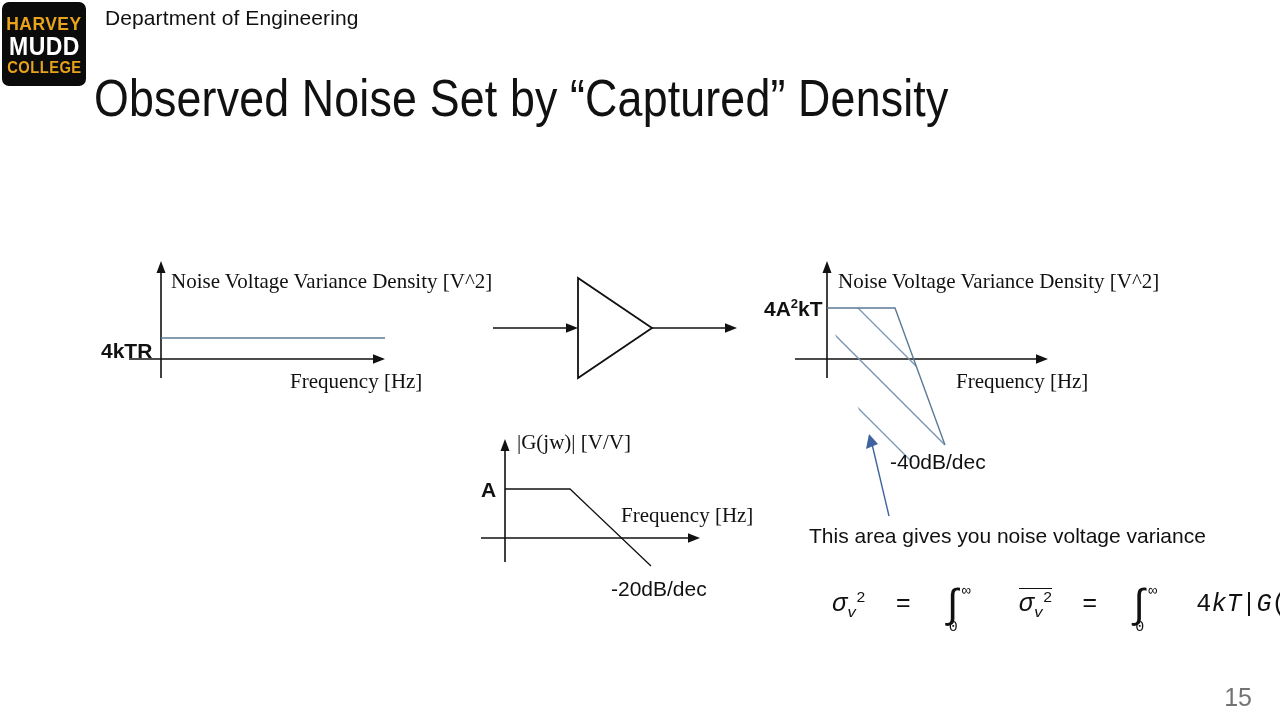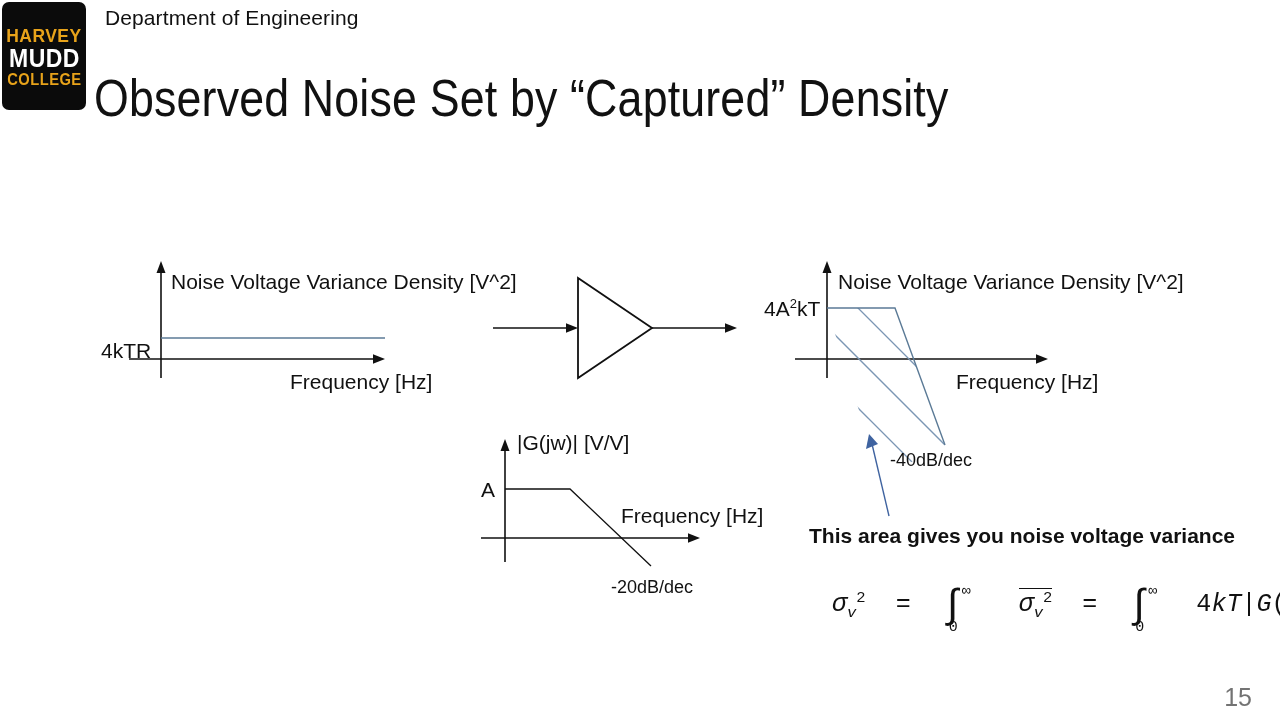--- a/index.html
+++ b/index.html
@@ -15,21 +15,21 @@
     font-family: "Liberation Sans", sans-serif;
     color: #000000;
   }
 
   
   #hmc-logo {
     position: absolute;
     left: 2px;
     top: 2px;
     width: 84px;
-    height: 108px;
+    height: 84px;
     background: #0b0b0b;
     border-radius: 7px;
     display: flex;
     flex-direction: column;
     align-items: center;
     justify-content: center;
     padding-top: 2px;
     box-sizing: border-box;
   }
   #hmc-logo .lg-line {
@@ -88,23 +88,23 @@
     height: 720px;
   }
 
   .fig-label {
     position: absolute;
     font-family: "Liberation Sans", sans-serif;
     color: #111111;
     white-space: nowrap;
     line-height: 1;
   }
-  .lbl-axis   { font-size: 21px; }
-  .lbl-value  { font-size: 21px; }
-  .lbl-slope  { font-size: 18px; }
+  .lbl-axis   { font-size: 21px; font-family: Liberation Serif, serif; }
+  .lbl-value  { font-size: 21px; font-weight: bold; }
+  .lbl-slope  { font-size: 21px; }
   .lbl-note   { font-size: 21px; }
 
   #equation {
     position: absolute;
     left: 832px;
     top: 578px;
     font-family: Liberation Mono, monospace;
     font-size: 25px;
     color: #111111;
     white-space: nowrap;
@@ -232,21 +232,21 @@
 
 <div class="fig-label lbl-axis" style="left:517px; top:432px;">|G(jw)| [V/V]</div>
 <div class="fig-label lbl-value" style="left:481px; top:479px;">A</div>
 <div class="fig-label lbl-axis" style="left:621px; top:505px;">Frequency [Hz]</div>
 <div class="fig-label lbl-slope" style="left:611px; top:578px;">-20dB/dec</div>
 
 <div class="fig-label lbl-axis" style="left:838px; top:271px;">Noise Voltage Variance Density [V^2]</div>
 <div class="fig-label lbl-value" style="left:764px; top:297px;"><span>4A</span><sup style="font-size:0.62em;">2</sup><span>kT</span></div>
 <div class="fig-label lbl-axis" style="left:956px; top:371px;">Frequency [Hz]</div>
 <div class="fig-label lbl-slope" style="left:890px; top:451px;">-40dB/dec</div>
-<div class="fig-label lbl-note" style="left:809px; top:525px;font-weight:bold;">This area gives you noise voltage variance</div>
+<div class="fig-label lbl-note" style="left:809px; top:525px;">This area gives you noise voltage variance</div>
 
 <div id="equation">
   <span class="mi">σ</span><sub class="mi">v</sub><sup>2</sup>
   &nbsp;=&nbsp;
   <span class="intsym">∫</span><span class="lim-wrap"><span class="lim-top">∞</span><span class="lim-bot">0</span></span>&nbsp;&nbsp;
   <span class="ovl"><span class="mi">σ</span><sub class="mi">v</sub><sup>2</sup></span>
   &nbsp;=&nbsp;
   <span class="intsym">∫</span><span class="lim-wrap"><span class="lim-top">∞</span><span class="lim-bot">0</span></span>&nbsp;&nbsp;
   4<span class="mi">kT</span>|<span class="mi">G</span>(<span class="mi">jω</span>)|<sup>2</sup><span class="mi">Δf</span>
 </div>

